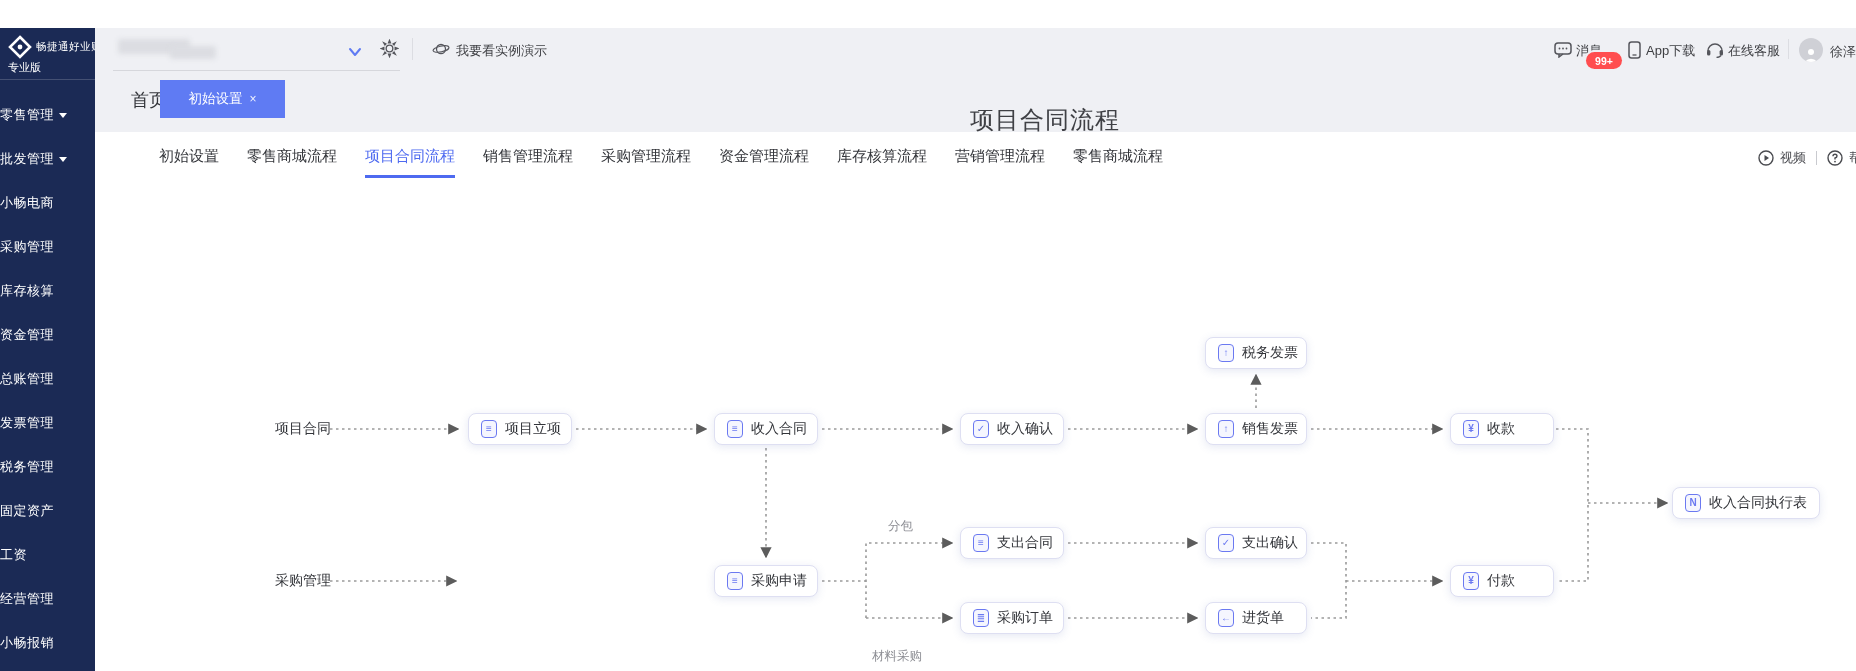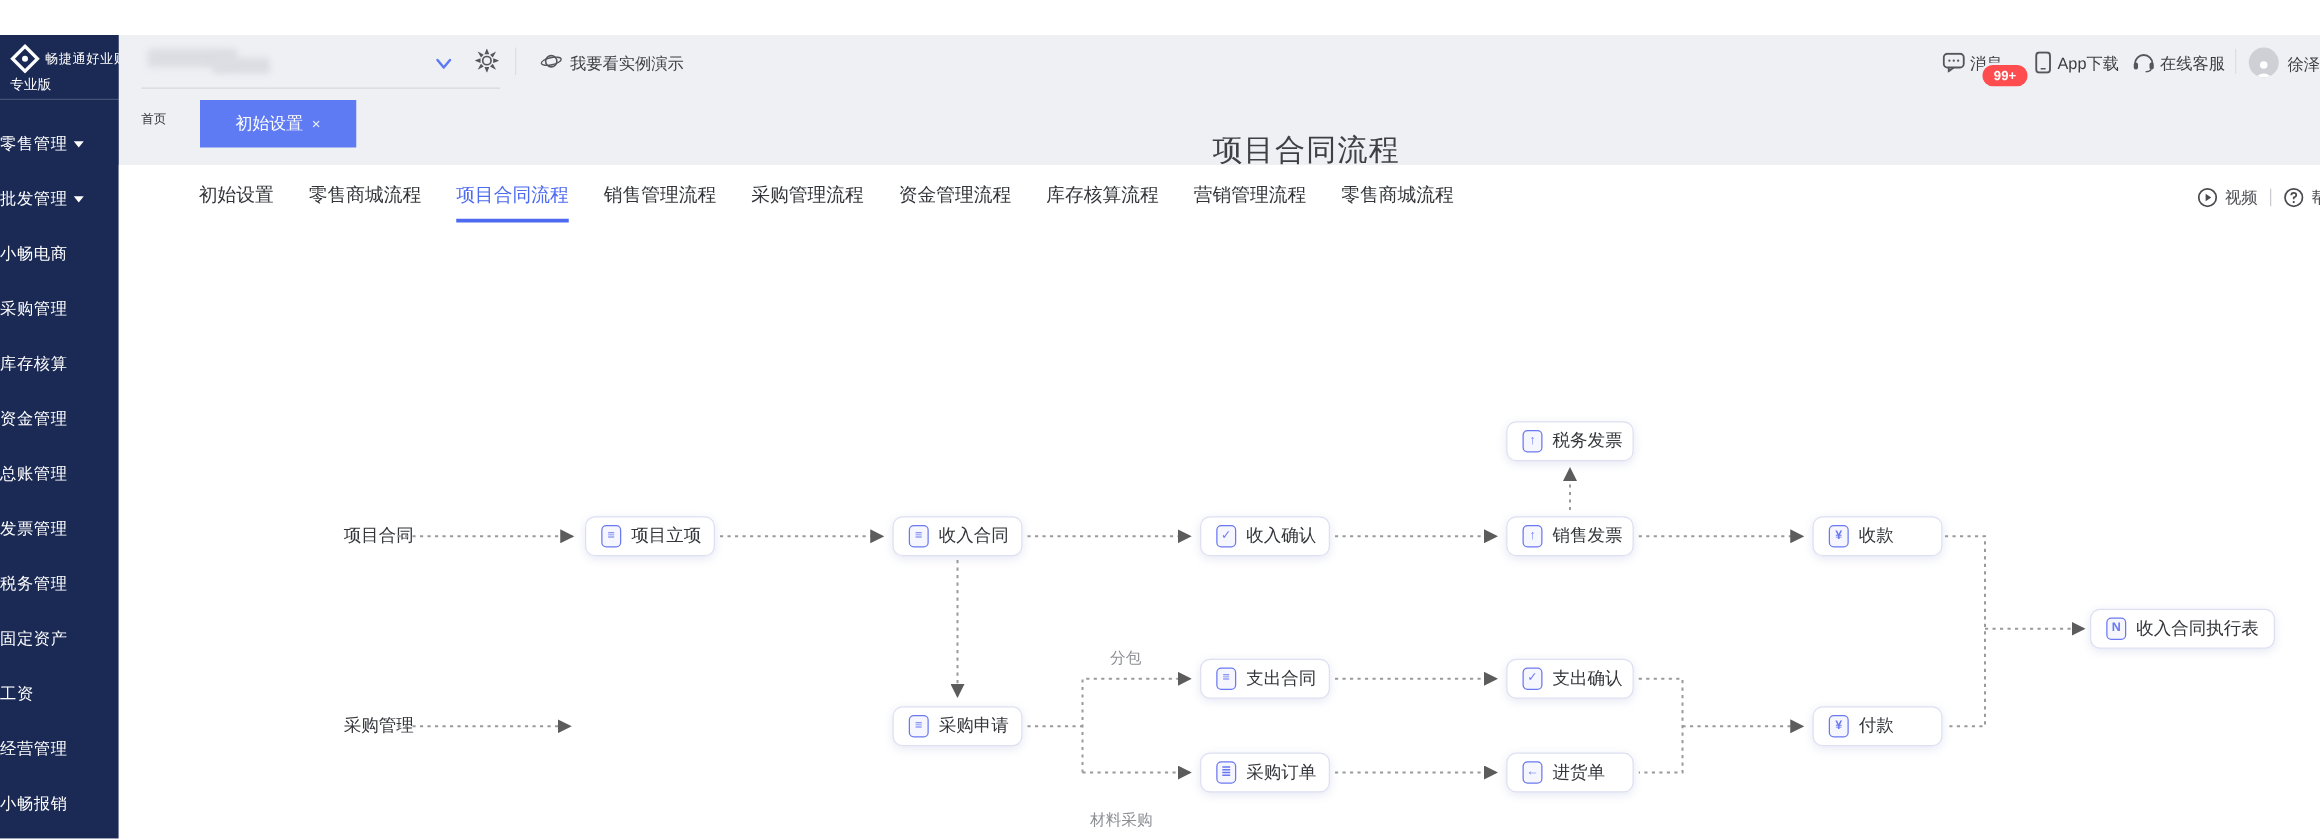--- a/index.html
+++ b/index.html
@@ -23,21 +23,21 @@
   
   .blur-blob { position:absolute; background:#dcdde2; filter:blur(2.5px); border-radius:3px; }
   .search-underline { position:absolute; left:113px; top:70px; width:287px; height:1px; background:#d6d7dc; }
   .hicon { position:absolute; color:#55565c; }
   .hdivider { position:absolute; width:1px; background:#dcdde2; }
   .htext { position:absolute; font-size:13px; color:#3d3e42; white-space:nowrap; }
   .badge { position:absolute; left:1586px; top:32px; min-width:36px; height:17px; background:#ff4d4f; color:#fff; font-size:10.5px; font-weight:bold; border-radius:9px; display:flex; align-items:center; justify-content:center; padding:0 6px; box-shadow:0 0 0 2px #eff0f4;margin-top:20px; }
   .avatar { position:absolute; left:1799px; top:38px; width:24px; height:24px; border-radius:50%; background:#cfd0d6; display:flex; align-items:flex-end; justify-content:center; overflow:hidden; }
 
   
-  .wtab-home { position:absolute; left:113px; top:88px; font-size:10px; color:#33353a; cursor:pointer; }
+  .wtab-home { position:absolute; left:131px; top:88px; font-size:18px; color:#33353a; cursor:pointer; }
   .wtab-active { position:absolute; left:160px; top:80px; width:125px; height:38px; background:#5f7bf3; color:#fff; font-size:13.5px; display:flex; align-items:center; justify-content:center; gap:7px; cursor:pointer; }
   .wtab-close { font-size:12px; opacity:.9; cursor:pointer; }
 
   
   .content { position:absolute; left:95px; top:132px; width:1761px; height:539px; background:#ffffff; }
   .flowtabs { position:absolute; left:64px; top:15px; display:flex; gap:28px; }
   .ftab { font-size:15px; color:#33353a; padding-bottom:9px; cursor:pointer; white-space:nowrap; }
   .ftab.active { color:#4e6af0; border-bottom:3px solid #4e6af0; }
   .vh-group { position:absolute; left:1663px; top:17px; display:flex; align-items:center; gap:6px; font-size:13px; color:#4a4b50; white-space:nowrap; }
   .vh-sep { width:1px; height:14px; background:#c9cacf; margin:0 4px; }

